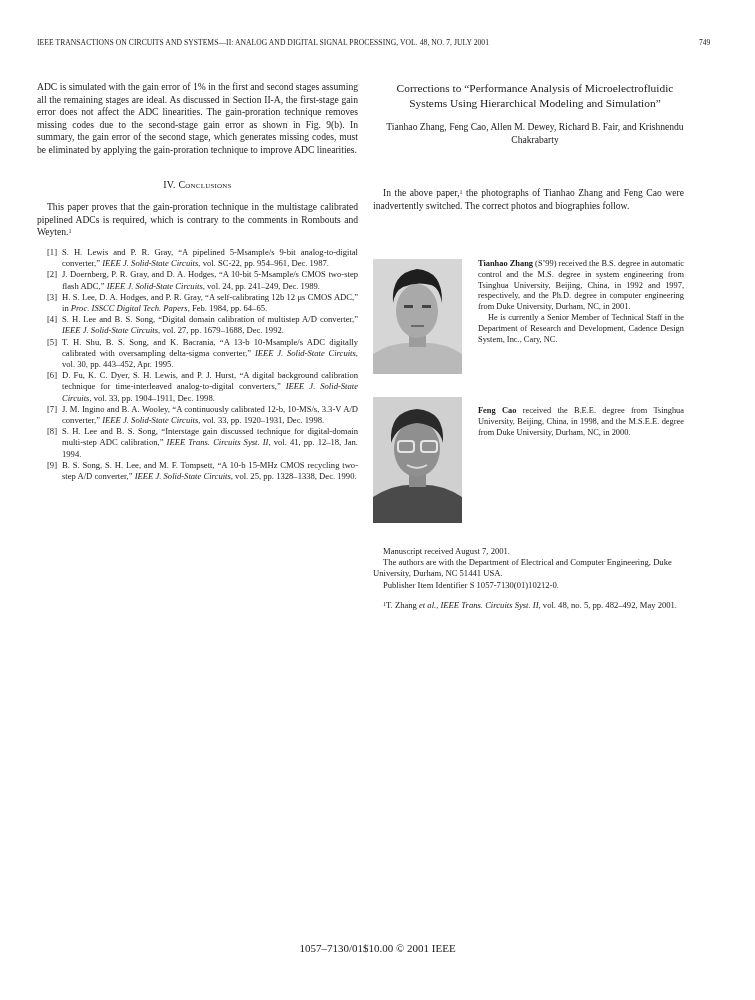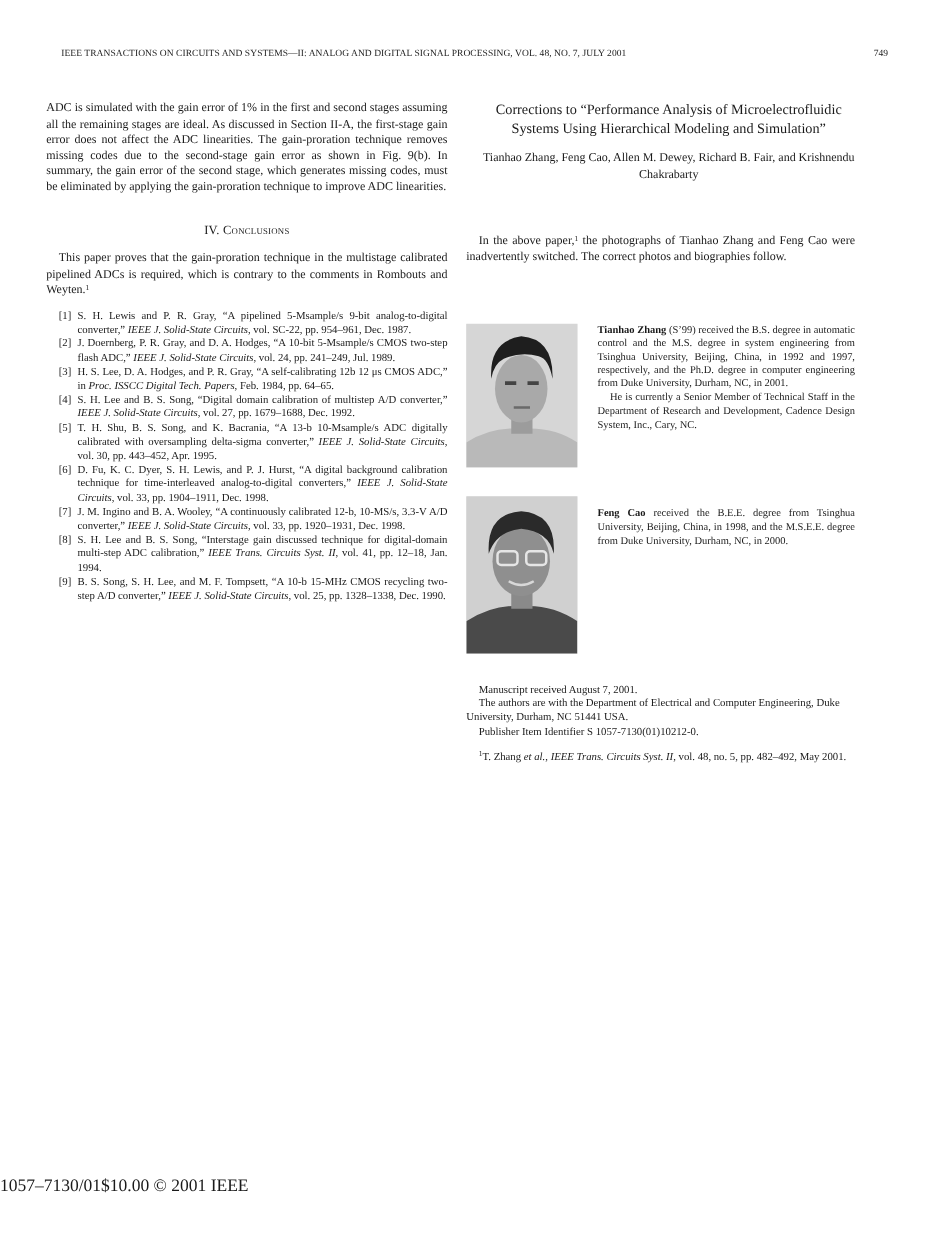--- a/index.html
+++ b/index.html
@@ -1,39 +1,39 @@
 <!DOCTYPE html>
 <html><head>
 <meta charset="utf-8">
 <style>
   html, body { margin:0; padding:0; background:#ffffff; }
   body { width:755px; height:1000px; position:relative; overflow:hidden;
          font-family:"Liberation Serif", "DejaVu Serif", serif; color:#1a1a1a; }
   .abs { position:absolute; }
-  .running-head { left:37px; top:38px; font-size:7.6px; letter-spacing:0.05px; white-space:nowrap;margin-left:12px; }
+  .running-head { left:37px; top:38px; font-size:7.6px; letter-spacing:0.05px; white-space:nowrap; }
   .page-num { left:699px; top:38px; font-size:7.6px; }
   .col { font-size:9.6px; line-height:12.6px; text-align:justify; }
   .col p { margin:0; }
   .indent { text-indent:10px; }
   .sec-head { text-align:center; font-size:10px; letter-spacing:0.2px; }
   .sc { font-variant:small-caps; }
   .refs { font-size:8.6px; line-height:11.2px; }
   .ref { display:flex; margin:0; text-align:justify; }
   .ref-num { width:22px; flex:0 0 22px; text-align:right; padding-right:5px; box-sizing:content-box; }
   .ref-body { flex:1; }
   i { font-style:italic; }
   .title { text-align:center; font-weight:normal; font-size:11.4px; line-height:15px; }
   .authors { text-align:center; font-size:9.6px; line-height:13px; }
   .photo { background:#d8d8d8; overflow:hidden; }
   .bio { font-size:8.4px; line-height:10.8px; text-align:justify; }
   .bio p { margin:0; }
   .bio b { font-weight:bold; }
   .foot { font-size:8.6px; line-height:11.2px; }
   .foot p { margin:0; }
-  .copyright { left:0; width:755px; top:942px; text-align:left; font-size:14px; }
+  .copyright { left:0; width:755px; top:942px; text-align:center; font-size:11px; }
   sup { font-size:6px; vertical-align:top; position:relative; top:-1px; }
 </style>
 </head>
 <body>
 
 <div class="abs running-head">IEEE TRANSACTIONS ON CIRCUITS AND SYSTEMS—II: ANALOG AND DIGITAL SIGNAL PROCESSING, VOL. 48, NO. 7, JULY 2001</div>
 <div class="abs page-num">749</div>
 
 <div class="abs col" style="left:37px; top:81px; width:321px;">
   <p>ADC is simulated with the gain error of 1% in the first and second stages assuming all the remaining stages are ideal. As discussed in Section II-A, the first-stage gain error does not affect the ADC linearities. The gain-proration technique removes missing codes due to the second-stage gain error as shown in Fig. 9(b). In summary, the gain error of the second stage, which generates missing codes, must be eliminated by applying the gain-proration technique to improve ADC linearities.</p>
@@ -45,21 +45,21 @@
   <p class="indent" style="margin-top:10px;"><span>This paper proves that the gain-proration technique in the multistage calibrated pipelined ADCs is required, which is contrary to the comments in Rombouts and Weyten.</span><sup>1</sup></p>
 
 
   <div class="refs" style="margin-top:8px; margin-left:-2px;">
     <div class="ref">
         <span class="ref-num">[1]</span>
         <span class="ref-body"><span>S. H. Lewis and P. R. Gray, “A pipelined 5-Msample/s 9-bit analog-to-digital converter,” </span><i>IEEE J. Solid-State Circuits</i><span>, vol. SC-22, pp. 954–961, Dec. 1987.</span></span>
       </div>
     <div class="ref">
         <span class="ref-num">[2]</span>
-        <span class="ref-body"><span>J. Doernberg, P. R. Gray, and D. A. Hodges, “A 10-bit 5-Msample/s CMOS two-step flash ADC,” </span><i>IEEE J. Solid-State Circuits</i><span>, vol. 24, pp. 241–249, Jul. 1989.</span></span>
+        <span class="ref-body"><span>J. Doernberg, P. R. Gray, and D. A. Hodges, “A 10-bit 5-Msample/s CMOS two-step flash ADC,” </span><i>IEEE J. Solid-State Circuits</i><span>, vol. 24, pp. 241–249, Dec. 1989.</span></span>
       </div>
     <div class="ref">
         <span class="ref-num">[3]</span>
         <span class="ref-body"><span>H. S. Lee, D. A. Hodges, and P. R. Gray, “A self-calibrating 12b 12 μs CMOS ADC,” in </span><i>Proc. ISSCC Digital Tech. Papers</i><span>, Feb. 1984, pp. 64–65.</span></span>
       </div>
     <div class="ref">
         <span class="ref-num">[4]</span>
         <span class="ref-body"><span>S. H. Lee and B. S. Song, “Digital domain calibration of multistep A/D converter,” </span><i>IEEE J. Solid-State Circuits</i><span>, vol. 27, pp. 1679–1688, Dec. 1992.</span></span>
       </div>
     <div class="ref">

